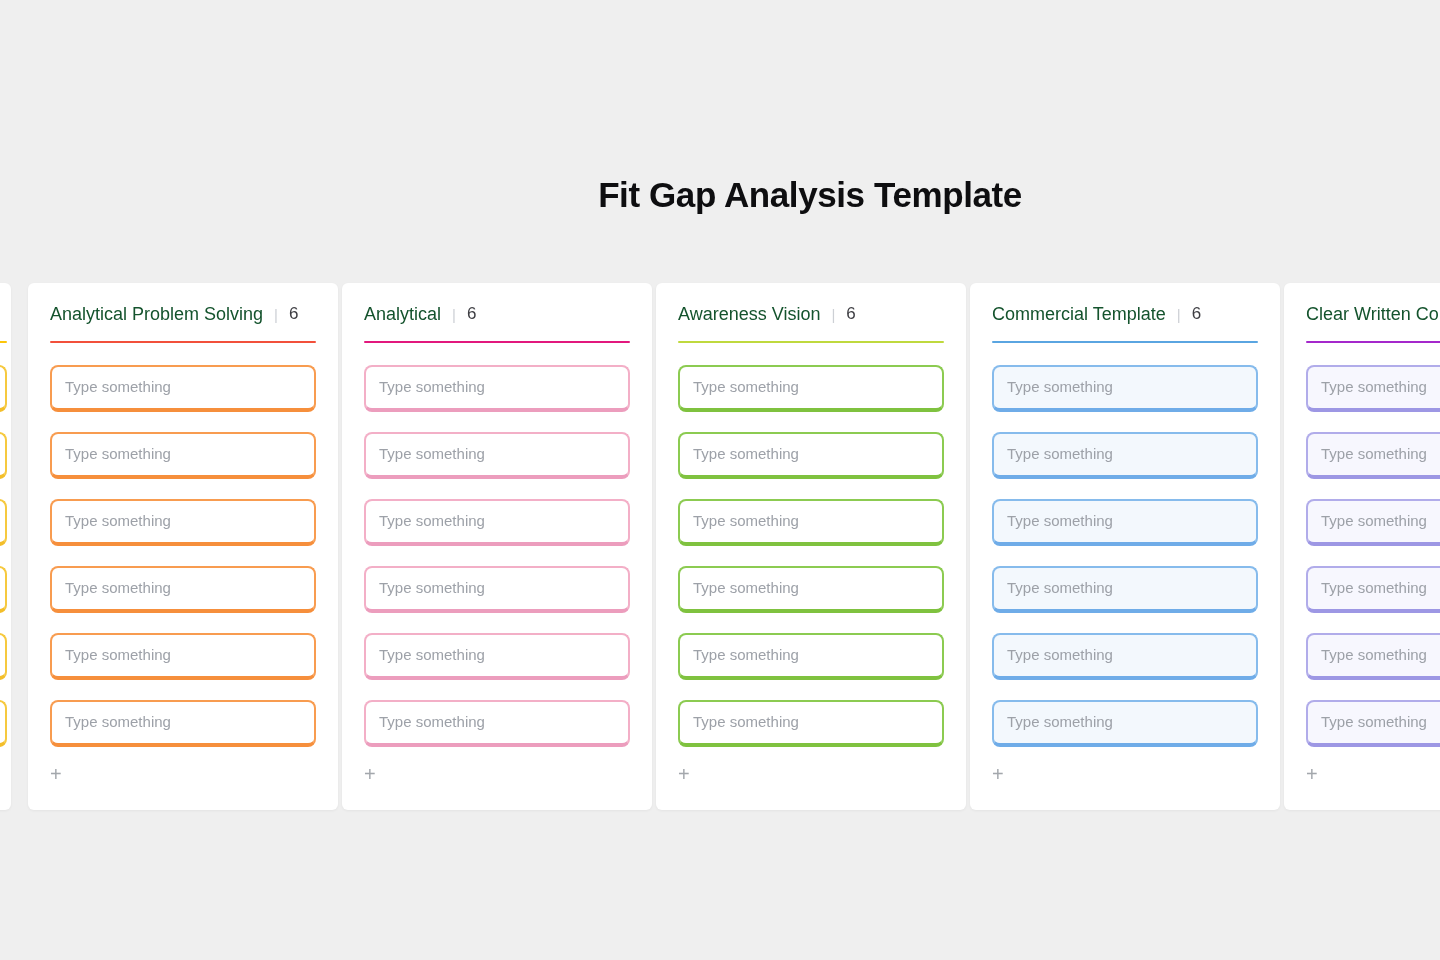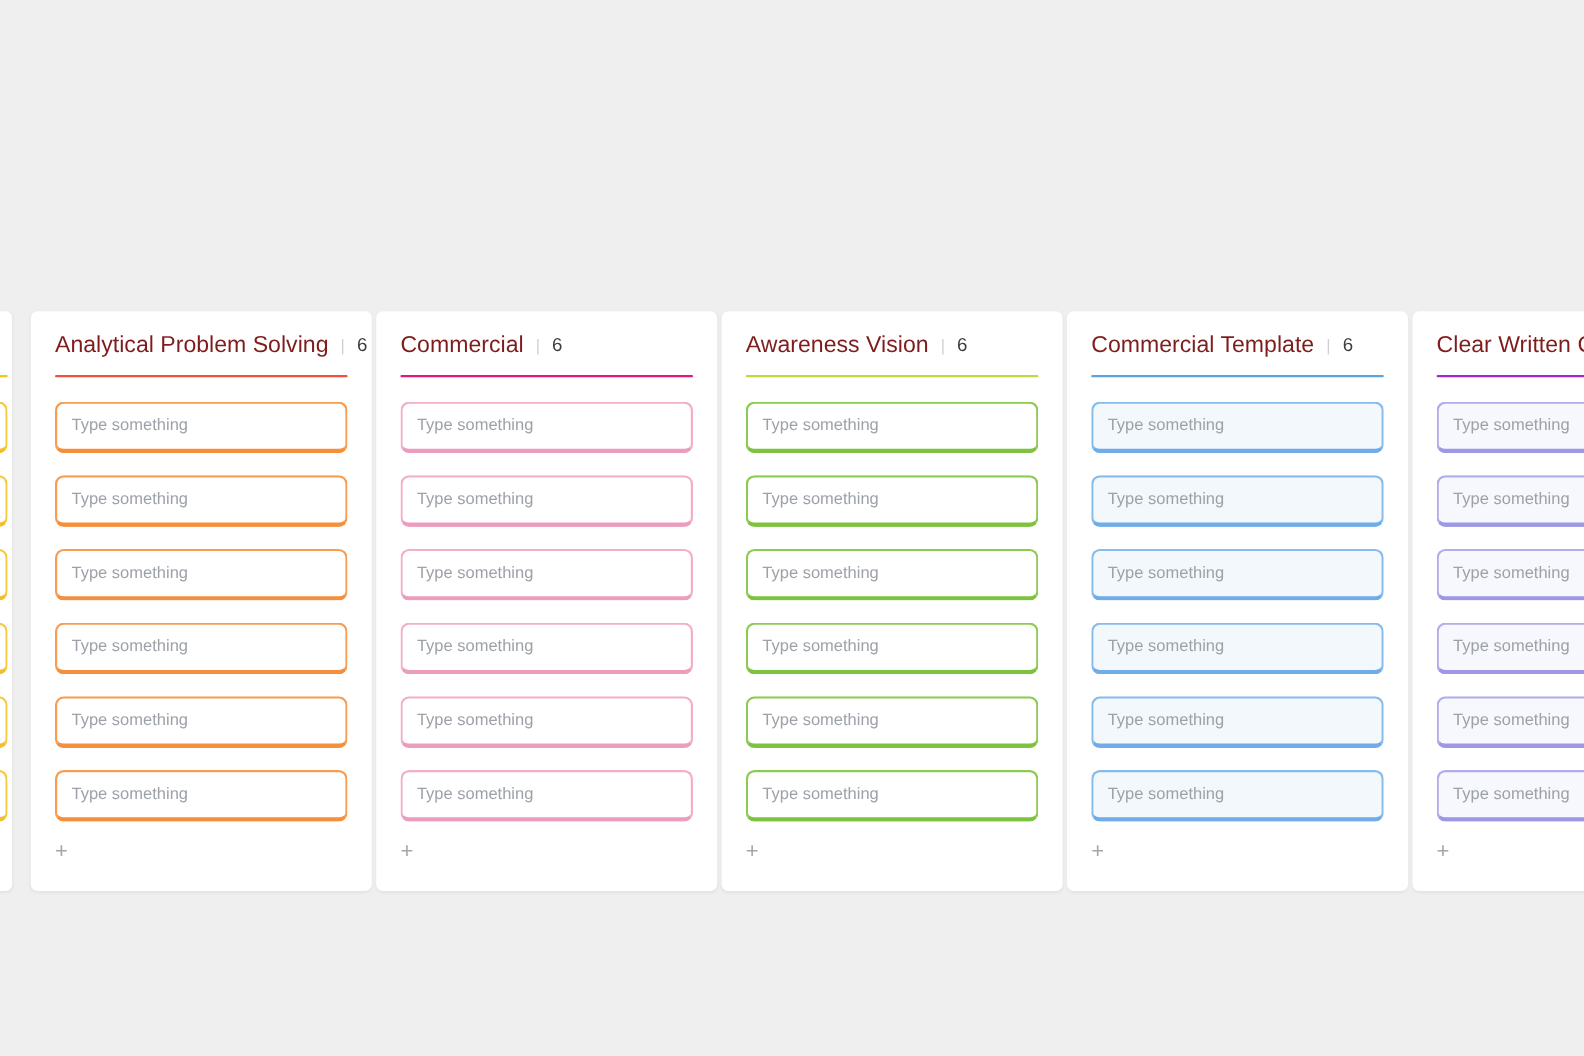--- a/index.html
+++ b/index.html
@@ -41,21 +41,21 @@
     padding: 18px 22px 0 22px;
     overflow: hidden;
   }
   .column-card.clipped-left { margin-right: 13px; padding-right: 4px; }
   .column-header {
     display: flex;
     align-items: center;
     height: 26px;
     white-space: nowrap;
   }
-  .column-title { font-size: 21px; color: #7f1d1d; }
+  .column-title { font-size: 18px; color: #14532d; }
   .count-divider { font-size: 15px; color: #CDD0D5; margin: 0 11px; }
   .column-count { font-size: 17px; color: #3E3E43; }
   .accent-line {
     height: 2px;
     margin-top: 14px;
     background: var(--accent);
     border-radius: 1px;
   }
   .box-list {
     margin-top: 22px;
@@ -90,20 +90,21 @@
     line-height: 26px;
     color: #A3A7AC;
     text-align: left;
     cursor: pointer;
   }
 </style>
 </head>
 <body>
 
 <div class="stage">
+  <h1 class="page-title">Fit Gap Analysis Template</h1>
   <div class="board">
       <div class="column-card clipped-left" style="--accent: #FCC50A; --box-border: #F6C93F; --box-border-bottom: #F3BE2A; --box-fill: #FFFFFF;">
     <div class="column-header">
       <span class="column-title"></span>
       <span class="count-divider"></span>
       <span class="column-count"></span>
     </div>
     <div class="accent-line"></div>
     <div class="box-list">
           <input type="text" class="box-input" placeholder="Type something" style="">
@@ -127,21 +128,21 @@
           <input type="text" class="box-input" placeholder="Type something" style="">
           <input type="text" class="box-input" placeholder="Type something" style="">
           <input type="text" class="box-input" placeholder="Type something" style="">
           <input type="text" class="box-input" placeholder="Type something" style="">
           <input type="text" class="box-input" placeholder="Type something" style="">
         </div>
     <button class="add-box-button">+</button>
   </div>
       <div class="column-card" style="--accent: #E2187D; --box-border: #F3AFC7; --box-border-bottom: #EC9DBD; --box-fill: #FFFFFF;">
     <div class="column-header">
-      <span class="column-title">Commercial</span>
+      <span class="column-title">Analytical</span>
       <span class="count-divider">|</span>
       <span class="column-count">6</span>
     </div>
     <div class="accent-line"></div>
     <div class="box-list">
           <input type="text" class="box-input" placeholder="Type something" style="">
           <input type="text" class="box-input" placeholder="Type something" style="">
           <input type="text" class="box-input" placeholder="Type something" style="">
           <input type="text" class="box-input" placeholder="Type something" style="">
           <input type="text" class="box-input" placeholder="Type something" style="">

